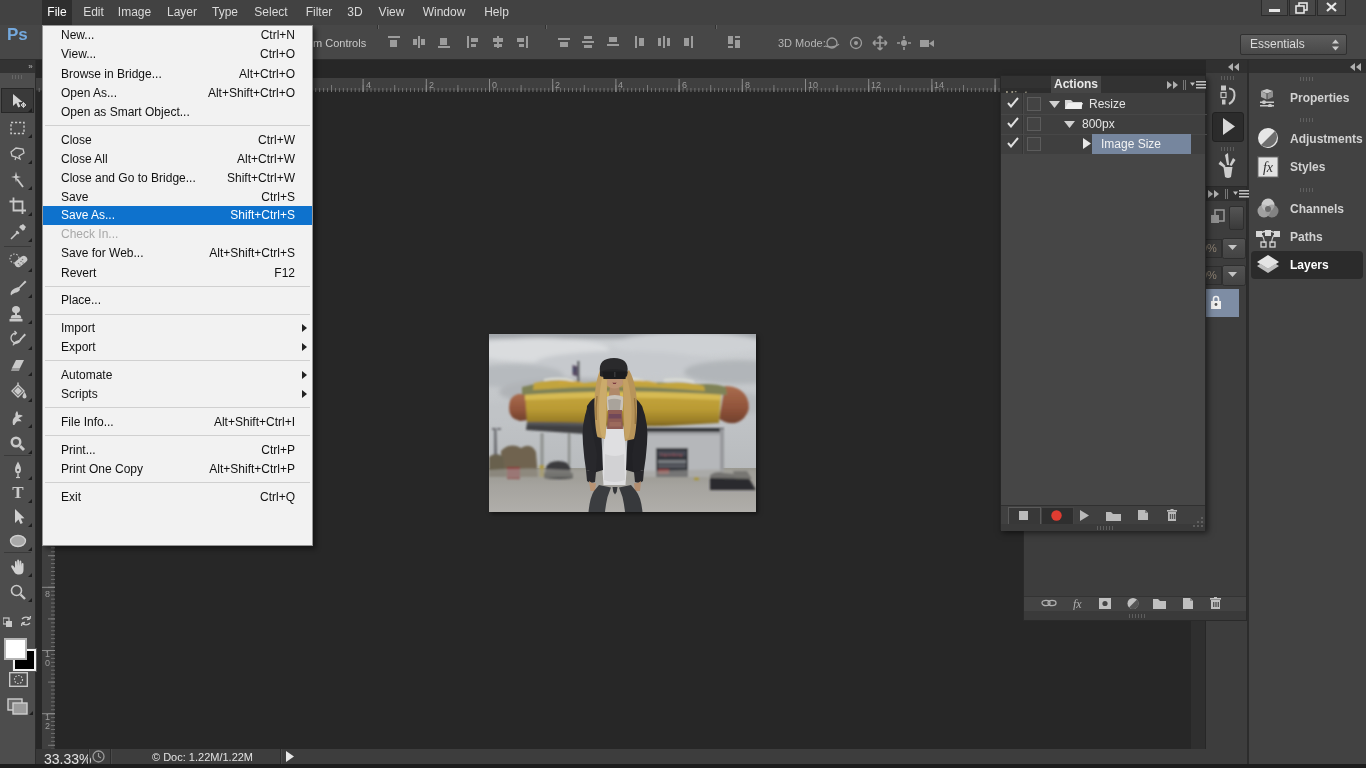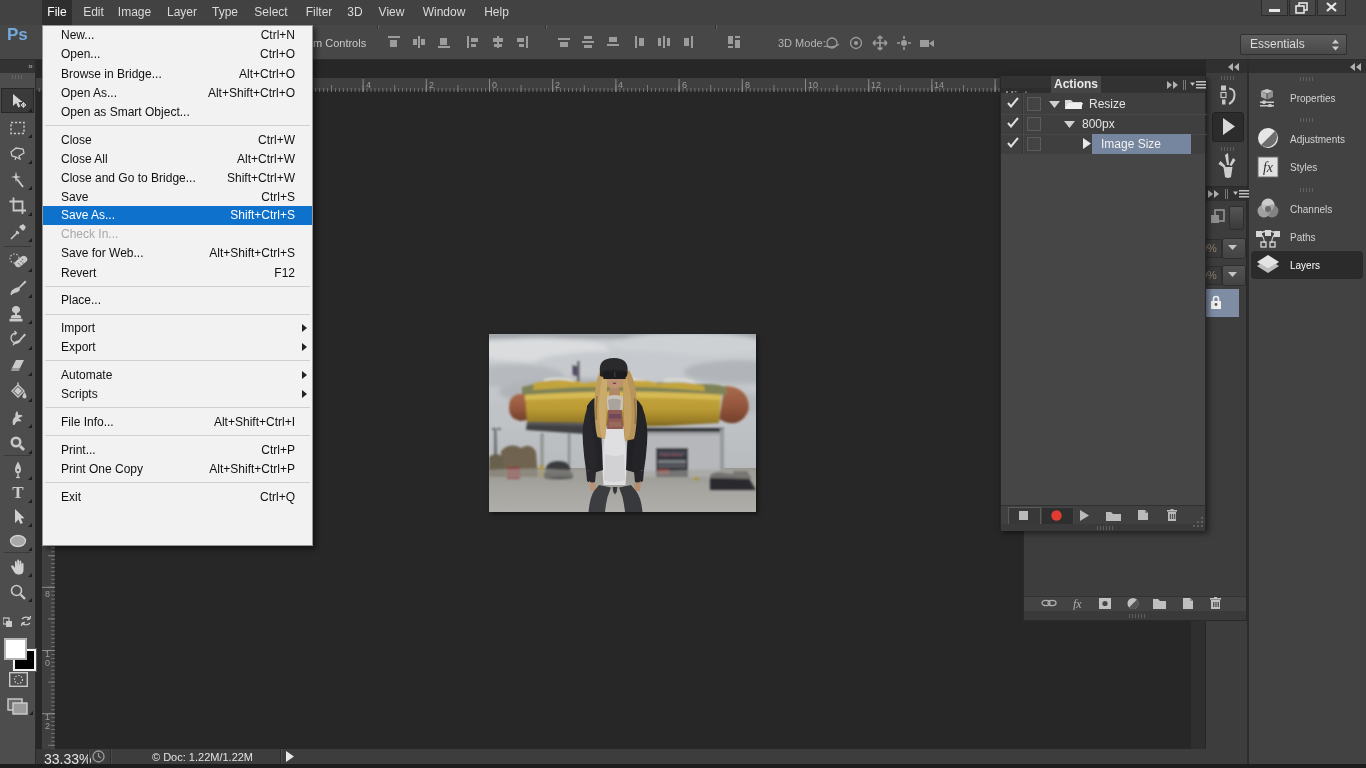--- a/index.html
+++ b/index.html
@@ -28,21 +28,21 @@
 #hruler{left:36px;top:78px;width:1170px;height:13px;background:#3f3f3f;border-bottom:1px solid #303030;box-sizing:border-box;}
 #vruler{left:42px;top:91px;width:13px;height:658px;background:#3f3f3f;border-right:1px solid #303030;box-sizing:border-box;}
 
 #statusbar{left:36px;top:749px;width:1170px;height:15px;background:#3d3d3d;font-size:11px;color:#dcdcdc;}
 #bottomstrip{left:0;top:764px;width:1366px;height:4px;background:#1d1d1d;}
 
 #dock{left:1206px;top:60px;width:160px;height:704px;background:#3d3d3d;}
 #dockhead{left:1206px;top:60px;width:160px;height:13px;background:#303030;}
 #iconcol{left:1208px;top:73px;width:39px;height:691px;background:#3d3d3d;}
 #rightcol{left:1249px;top:73px;width:117px;height:691px;background:#424242;}
-.colbtn{font-size:10px;font-weight:normal;color:#d2d2d2;line-height:27px;}
+.colbtn{font-size:12px;font-weight:bold;color:#d2d2d2;line-height:27px;}
 
 #actpanel{left:1000px;top:75px;width:206px;height:455px;background:#464646;border:1px solid #272727;box-sizing:border-box;box-shadow:2px 3px 6px rgba(0,0,0,0.55);}
 
 #filemenu{left:42px;top:25px;width:271px;height:521px;background:#f2f2f2;border:1px solid #979797;box-sizing:border-box;box-shadow:3px 3px 5px rgba(0,0,0,0.45);font-size:12px;color:#111;}
 .mrow{position:relative;height:19.3px;line-height:19.3px;}
 .mrow .lab{position:absolute;left:18px;}
 .mrow .sc{position:absolute;right:17px;}
 .mrow .sub{position:absolute;right:5px;top:4.8px;width:0;height:0;border-top:4.5px solid transparent;border-bottom:4.5px solid transparent;border-left:5px solid #222;}
 .msep{height:8.4px;position:relative;}
 .ms{height:18.9px !important;line-height:18.9px !important;}
@@ -785,21 +785,21 @@
       <path d="M9 3 L18 11 M18 3 L9 11" stroke="#e8e8e8" stroke-width="2.2"></path>
     </svg></div>
 
 <div class="abs" id="filemenu">
 
 <div class="mrow">
       <span class="lab">New...</span>
       <span class="sc">Ctrl+N</span>
     </div>
 <div class="mrow">
-      <span class="lab">Open...</span>
+      <span class="lab">View...</span>
       <span class="sc">Ctrl+O</span>
     </div>
 <div class="mrow">
       <span class="lab">Browse in Bridge...</span>
       <span class="sc">Alt+Ctrl+O</span>
     </div>
 <div class="mrow">
       <span class="lab">Open As...</span>
       <span class="sc">Alt+Shift+Ctrl+O</span>
     </div>

